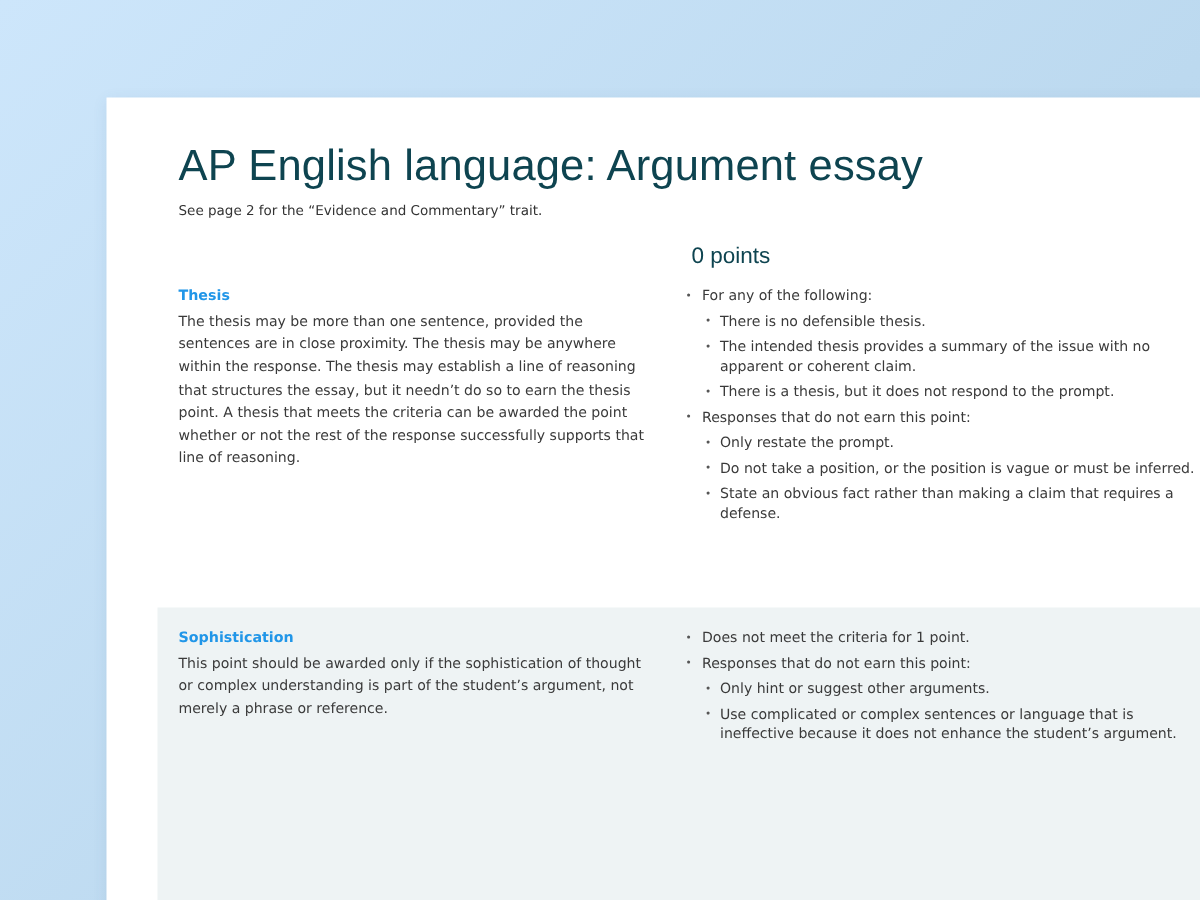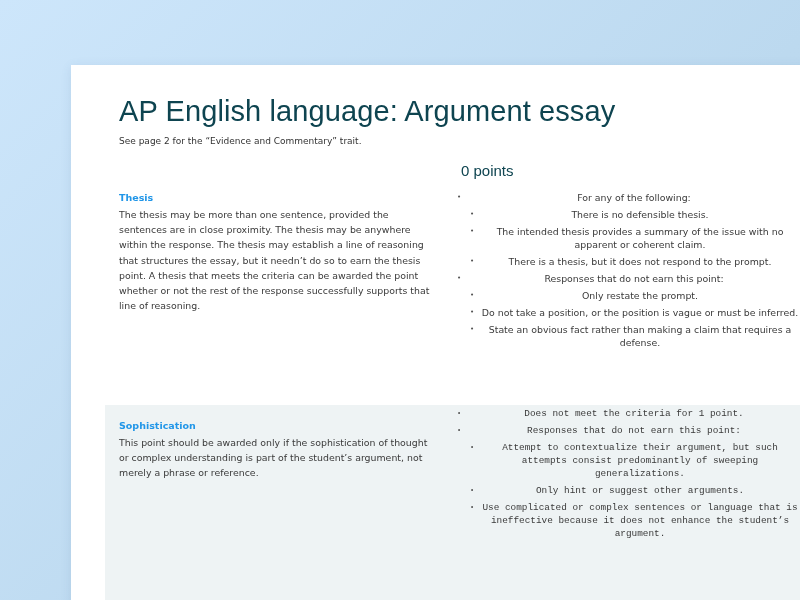--- a/index.html
+++ b/index.html
@@ -66,30 +66,29 @@
       font-size: 9.4px;
       line-height: 15.2px;
       color: #3a3a3a;
     }
     .points {
       position: absolute;
       left: 350px;
       width: 345px;
     }
     .row.thesis .points { top: 6px; }
-    .row.soph .points { top: 2px; font-family: Liberation Mono, monospace; }
+    .row.soph .points { top: 14px; }
     ul { list-style: none; }
     li {
       position: relative;
       font-size: 9.4px;
       line-height: 13px;
       color: #3a3a3a;
       padding-left: 13px;
       margin-bottom: 4px;
-      text-align: center;
     }
     li::before {
       content: "\2022";
       position: absolute;
       left: 2px; top: 0;
       font-size: 7px;
       color: #555;
     }
     ul ul { margin-top: 4px; margin-left: 0; }
     ul ul li { padding-left: 12px; }
@@ -133,21 +132,20 @@
     <div class="crit">
       <div class="crit-label">Sophistication</div>
       <div class="crit-text">This point should be awarded only if the sophistication of thought or complex understanding is part of the student’s argument, not merely a phrase or reference.</div>
     </div>
     <div class="points">
       <ul>
         <li>Does not meet the criteria for 1 point.</li>
         <li>
           <span>Responses that do not earn this point:</span>
           <ul>
-            <li>Attempt to contextualize their argument, but such attempts consist predominantly of sweeping generalizations.</li>
             <li>Only hint or suggest other arguments.</li>
             <li>Use complicated or complex sentences or language that is ineffective because it does not enhance the student’s argument.</li>
           </ul>
         </li>
       </ul>
     </div>
   </div>
 </div>
 
 </body></html>

